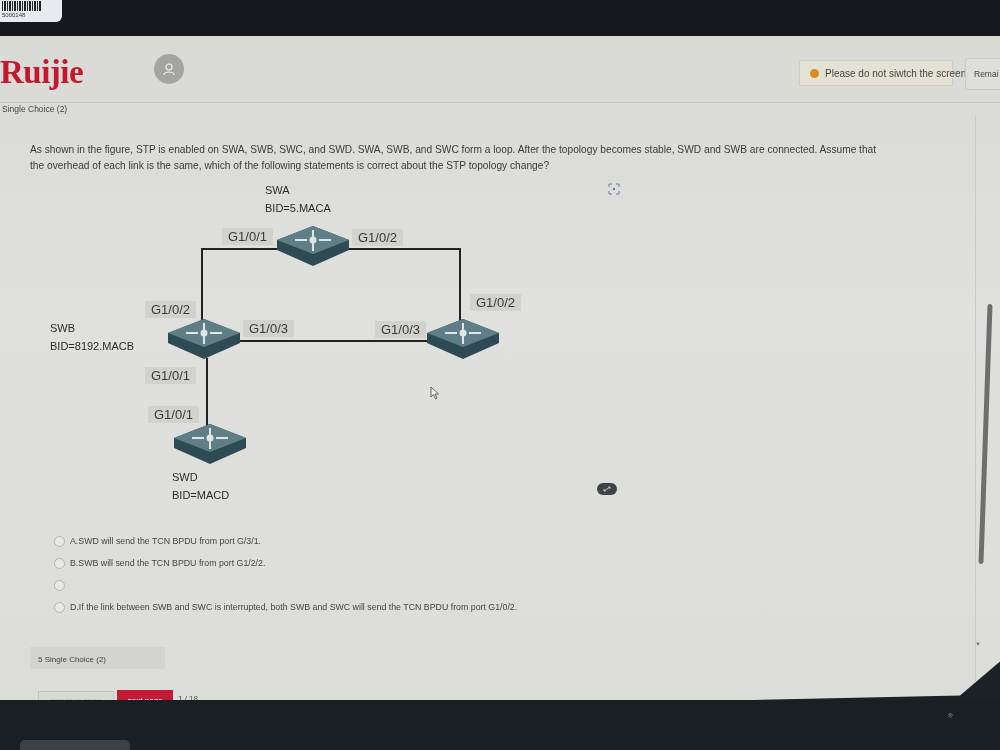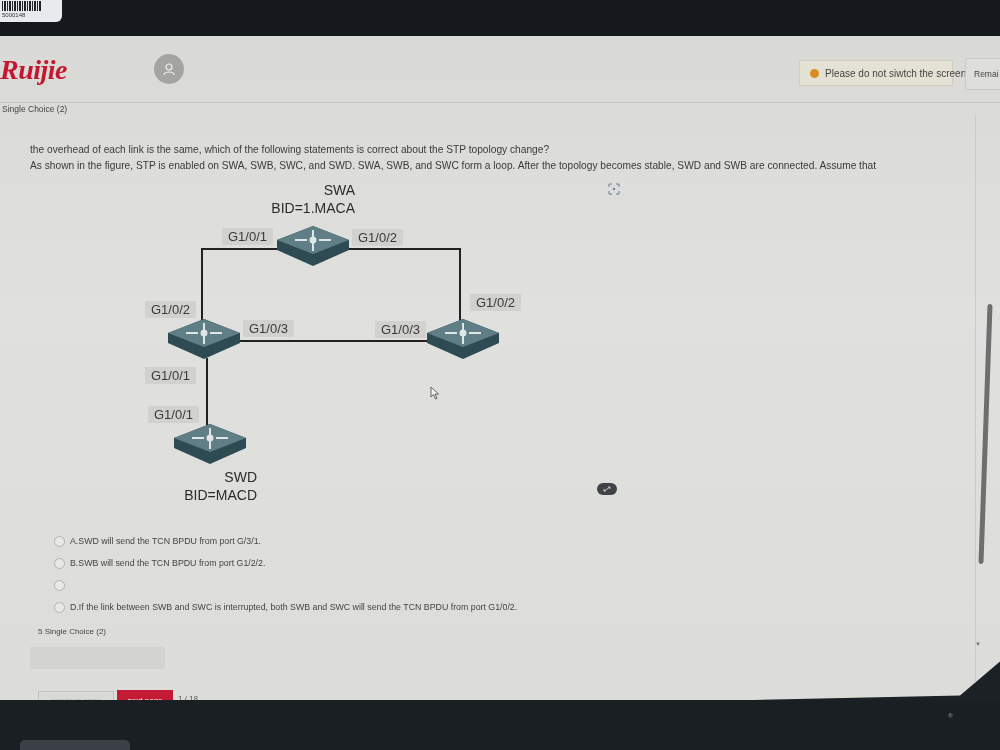--- a/index.html
+++ b/index.html
@@ -14,50 +14,50 @@
     background:repeating-linear-gradient(90deg,#222 0 1px,#e8ebee 1px 2px,#222 2px 4px,#e8ebee 4px 5px); }
   .sticker .code { position:absolute; left:2px; top:12px; font-size:6px; color:#333; }
 
   .screen {
     position:absolute; left:0; top:36px; width:1000px; height:680px;
     background:linear-gradient(180deg,#d9dad6 0%,#e0e1de 40%,#dcddd9 100%);
     clip-path:polygon(0 0,100% 0,100% 92%,96% 97%,0 100%);
   }
   .header { position:absolute; left:0; top:0; width:1000px; height:66px; }
   .logo { position:absolute; left:0; top:18px; font-family:"Liberation Serif","DejaVu Serif",serif;
-    font-style:italic; font-weight:bold; font-size:28px; color:#c3182f; letter-spacing:-0.5px; }
+    font-weight:bold; font-size:33px; color:#c3182f; letter-spacing:-0.5px; }
   .avatar { position:absolute; left:154px; top:18px; width:30px; height:30px; border-radius:50%;
     background:#a4a5a2; display:flex; align-items:center; justify-content:center; }
   .notice { position:absolute; left:799px; top:24px; width:154px; height:26px; background:#e4e2d4;
     border:1px solid #d0cebd; display:flex; align-items:center; box-sizing:border-box; padding-left:10px; }
   .notice .dot { width:9px; height:9px; border-radius:50%; background:#d98c1f; margin-right:6px; flex:none; }
   .notice .txt { font-size:10px; color:#444; white-space:nowrap;text-align:center; }
   .remain { position:absolute; left:965px; top:22px; width:50px; height:32px; border:1px solid #c9cac6;
     border-radius:3px; box-sizing:border-box; padding:10px 0 0 8px; font-size:8.5px; color:#444; background:#dedfdb; }
   .hdr-line { position:absolute; left:0; top:66px; width:1000px; height:1px; background:#c5c6c2; }
   .section-tab { position:absolute; left:2px; top:68px; font-size:8.5px; color:#444; }
 
   .question { position:absolute; left:30px; top:106px; width:920px; font-size:10.2px; line-height:16px; color:#3a3a3a; }
   .img-tool { position:absolute; left:608px; top:147px; width:12px; height:12px; }
 
   .topo { position:absolute; left:0; top:0; width:1000px; height:680px; }
-  .node-label { position:absolute; font-size:14px; color:#2b2b2b; text-align:right; line-height:18px; white-space:nowrap; }
+  .node-label { position:absolute; font-size:11px; color:#2b2b2b; text-align:left; line-height:18px; white-space:nowrap; }
   .port { position:absolute; font-size:13px; color:#3a3a3a; background:#d1d2ce; padding:1px 6px; }
   .link { position:absolute; background:#222; }
   .switch { position:absolute; width:72px; height:40px; }
 
   .zoom-btn { position:absolute; left:597px; top:447px; width:20px; height:12px; border-radius:7px; background:#3f4347;
     display:flex; align-items:center; justify-content:center; }
 
   .options { position:absolute; left:54px; top:494px; }
   .opt { display:flex; align-items:center; height:22px; font-size:8.8px; color:#444; cursor:pointer; }
   .opt .radio { width:9px; height:9px; border-radius:50%; border:1px solid #b3b4b0; background:#e8e9e6; margin-right:5px; flex:none; }
 
   .footer-block { position:absolute; left:30px; top:611px; width:135px; height:22px; background:#d3d4d0; }
-  .footer-label { position:absolute; left:38px; top:591px; font-size:8px; color:#444; }
+  .footer-label { position:absolute; left:38px; top:619px; font-size:8px; color:#444; }
   .prev-btn { position:absolute; left:38px; top:655px; width:76px; height:19px; border:1px solid #c3c4c0; background:#d9dad6;
     color:#b0b1ad; font-size:8px; display:flex; align-items:center; justify-content:center; box-sizing:border-box; }
   .next-btn { position:absolute; left:117px; top:654px; width:56px; height:20px; background:#c41a35; color:#fff; font-size:8px;
     display:flex; align-items:center; justify-content:center; }
   .pager { position:absolute; left:178px; top:658px; font-size:8px; color:#555; }
 
   .scrollbar-track { position:absolute; left:975px; top:80px; width:18px; height:575px; border-left:1px solid #c9cac6; }
   .scrollbar-thumb { position:absolute; left:983px; top:268px; width:5px; height:260px; background:#6d6f6e; border-radius:3px; transform:rotate(2deg); }
   .scroll-down { position:absolute; left:975px; top:605px; font-size:6px; color:#777; }
 
@@ -86,40 +86,44 @@
     <div class="notice">
       <span class="dot"></span>
       <span class="txt">Please do not siwtch the screen</span>
     </div>
     <div class="remain">Remai</div>
   </div>
   <div class="hdr-line"></div>
   <div class="section-tab">Single Choice  (2)</div>
 
   <div class="question">
+    <div>As shown in the figure, STP is enabled on SWA, SWB, SWC, and SWD. SWA, SWB, and SWC form a loop. After the topology becomes stable, SWD and SWB are connected. Assume that</div>
     <div>the overhead of each link is the same, which of the following statements is correct about the STP topology change?</div>
-    <div>As shown in the figure, STP is enabled on SWA, SWB, SWC, and SWD. SWA, SWB, and SWC form a loop. After the topology becomes stable, SWD and SWB are connected. Assume that</div>
   </div>
   <svg class="img-tool" viewBox="0 0 12 12">
     <path d="M1 4V1H4 M8 1H11V4 M11 8V11H8 M4 11H1V8" fill="none" stroke="#6a7f99" stroke-width="1"></path>
     <circle cx="6" cy="6" r="1.2" fill="#6a7f99"></circle>
   </svg>
 
   <div class="topo">
 
     <div class="link" style="left:201px;top:212px;width:82px;height:1.5px;"></div>
     <div class="link" style="left:201px;top:212px;width:1.5px;height:88px;"></div>
     <div class="link" style="left:345px;top:212px;width:115px;height:1.5px;"></div>
     <div class="link" style="left:459px;top:212px;width:1.5px;height:85px;"></div>
     <div class="link" style="left:240px;top:304px;width:190px;height:1.5px;"></div>
     <div class="link" style="left:206px;top:322px;width:1.5px;height:72px;"></div>
 
     <div class="node-label" style="left:265px;top:145px;width:90px;">
       <div>SWA</div>
-      <div>BID=1.MACA</div>
+      <div>BID=5.MACA</div>
+    </div>
+    <div class="node-label" style="left:50px;top:283px;width:118px;">
+      <div style="padding-right:10px;">SWB</div>
+      <div>BID=8192.MACB</div>
     </div>
     <div class="node-label" style="left:172px;top:432px;width:85px;">
       <div>SWD</div>
       <div>BID=MACD</div>
     </div>
 
     <div class="port" style="left:222px;top:192px;">G1/0/1</div>
     <div class="port" style="left:352px;top:193px;">G1/0/2</div>
     <div class="port" style="left:145px;top:265px;">G1/0/2</div>
     <div class="port" style="left:243px;top:284px;">G1/0/3</div>

